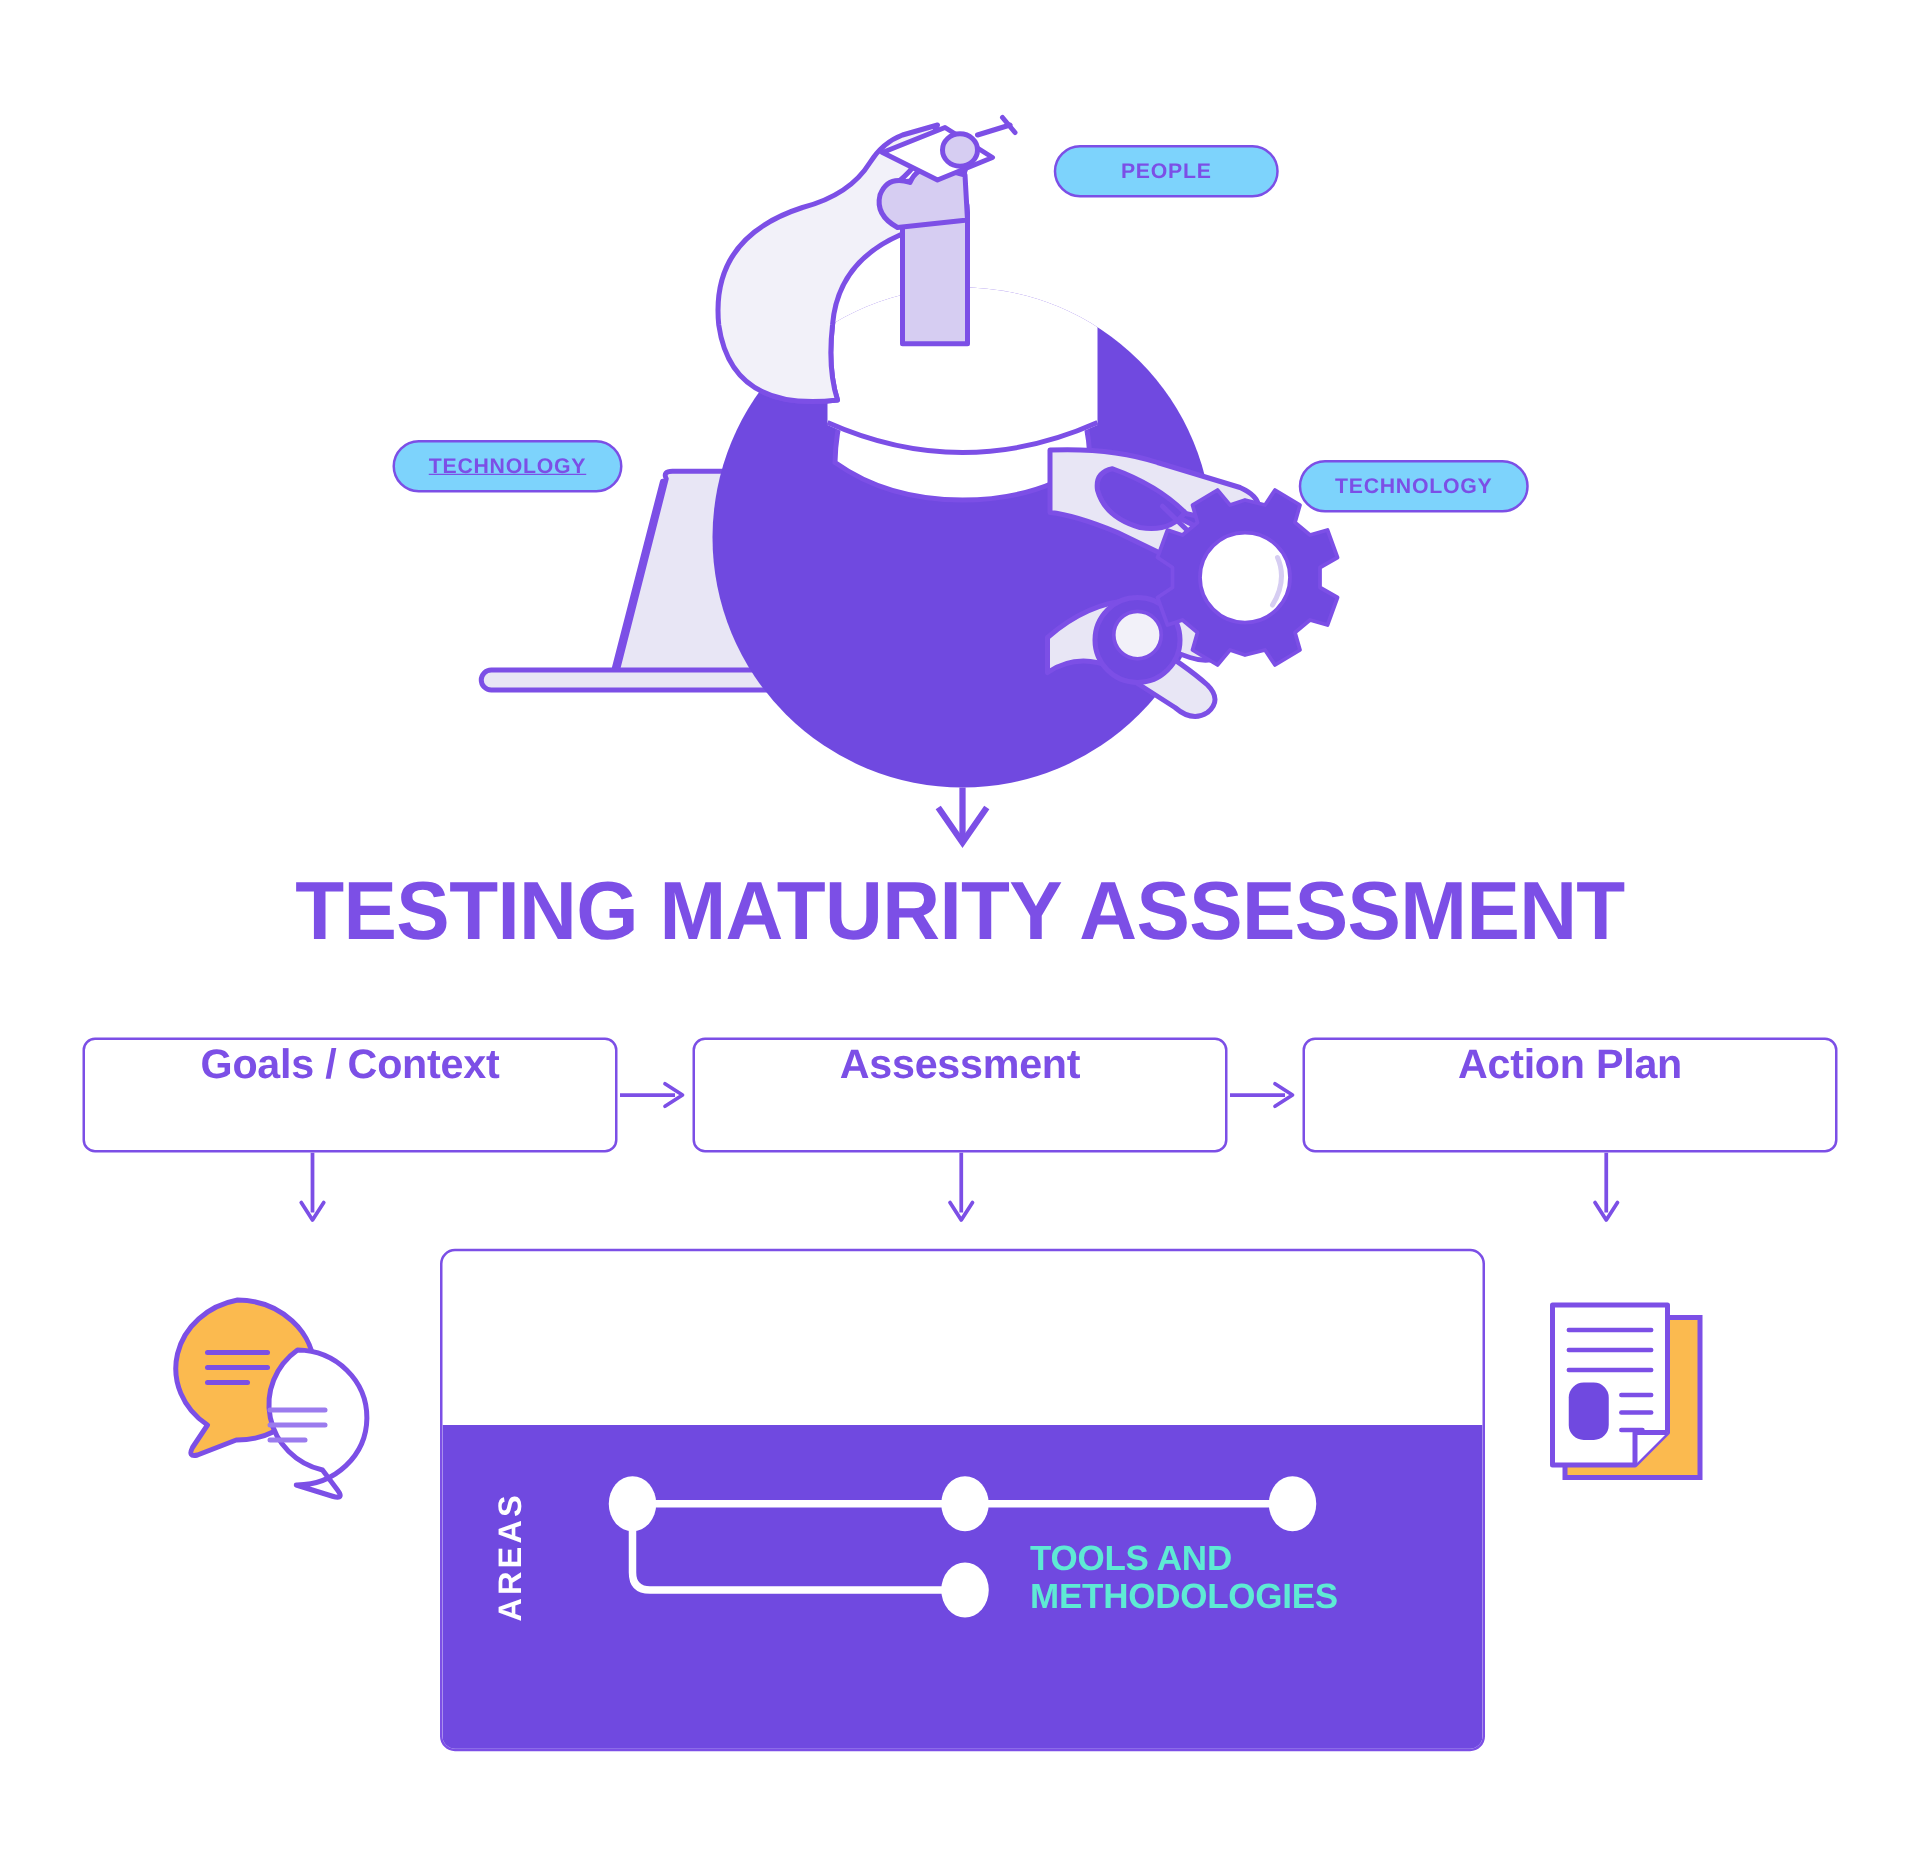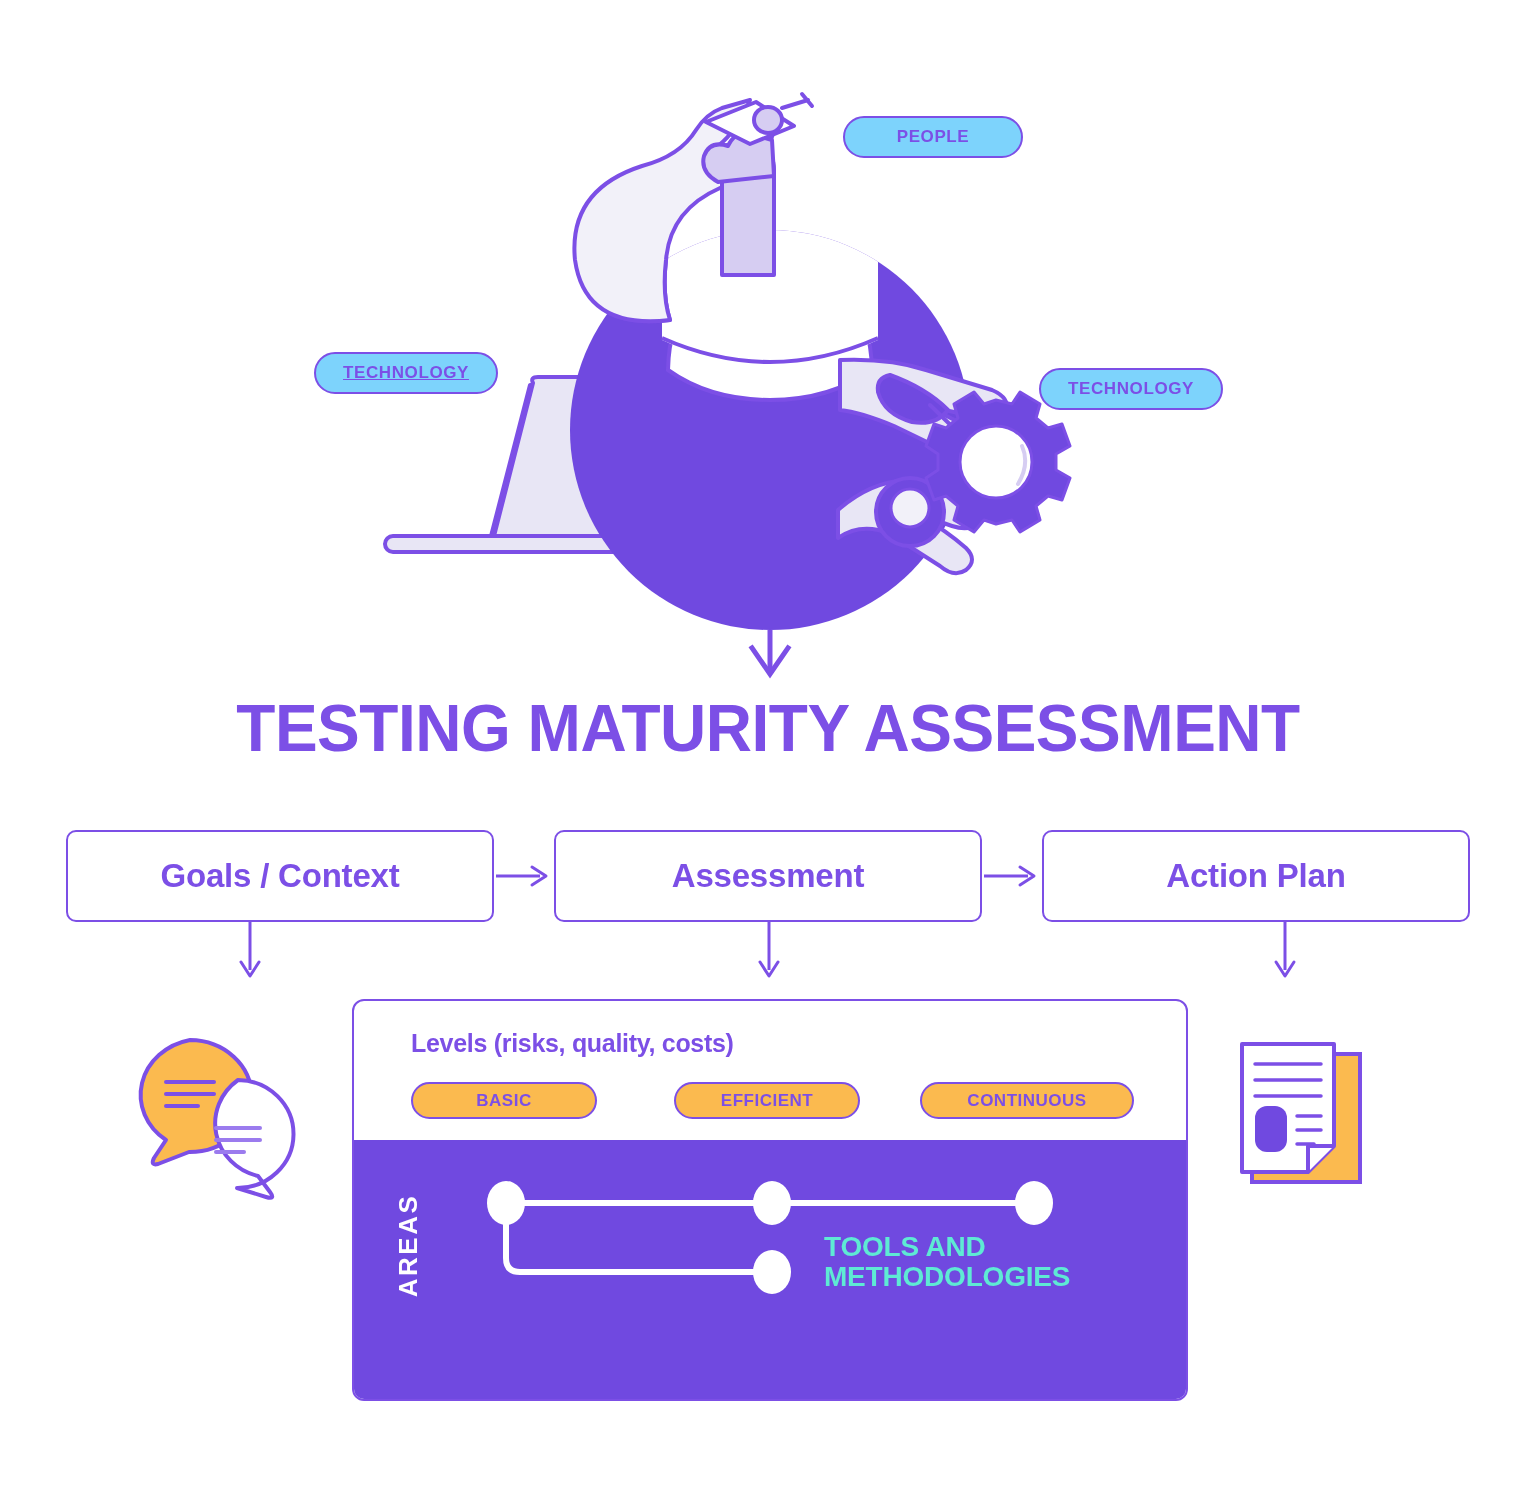--- a/index.html
+++ b/index.html
@@ -87,21 +87,21 @@
 
   
   .flow-box {
     position: absolute;
     top: 830px;
     height: 92px;
     border: 2.5px solid #7C4FE6;
     border-radius: 10px;
     background: #ffffff;
     display: flex;
-    align-items: center;
+    align-items: flex-start;
     justify-content: center;
     color: #7C4FE6;
     font-size: 33px;
     font-weight: bold;
     box-sizing: border-box;
     letter-spacing: -0.2px;
   }
   #flow-box-goals     { left: 66px;   width: 428px; }
   #flow-box-assessment{ left: 554px;  width: 428px; }
   #flow-box-action    { left: 1042px; width: 428px; }
@@ -351,33 +351,20 @@
     <path d="M13 0 L13 48" stroke="#7C4FE6" stroke-width="3"></path>
     <path d="M4 40 L13 54 L22 40" fill="none" stroke="#7C4FE6" stroke-width="3" stroke-linecap="round" stroke-linejoin="round"></path>
   </svg>
   <svg class="v-arrow" id="v-arrow-right" viewBox="0 0 26 60">
     <path d="M13 0 L13 48" stroke="#7C4FE6" stroke-width="3"></path>
     <path d="M4 40 L13 54 L22 40" fill="none" stroke="#7C4FE6" stroke-width="3" stroke-linecap="round" stroke-linejoin="round"></path>
   </svg>
 
   <div id="assessment-panel">
 
-    <div id="levels-section">
-      <div id="levels-label">Levels (risks, quality, costs)</div>
-
-      <div class="level-pill" id="level-pill-0">
-        <span>BASIC</span>
-      </div>
-      <div class="level-pill" id="level-pill-1">
-        <span>EFFICIENT</span>
-      </div>
-      <div class="level-pill" id="level-pill-2">
-        <span>CONTINUOUS</span>
-      </div>
-    </div>
 
     <div id="areas-section">
       <div id="areas-vertical-label">AREAS</div>
 
       <svg id="areas-graph" viewBox="0 0 836 260">
 
         <path d="M152 63 L418 63 L680 63" stroke="#ffffff" stroke-width="6" fill="none" stroke-linecap="round"></path>
 
         <path d="M152 63 L152 118 Q152 132 166 132 L418 132" stroke="#ffffff" stroke-width="6" fill="none" stroke-linecap="round"></path>
 

